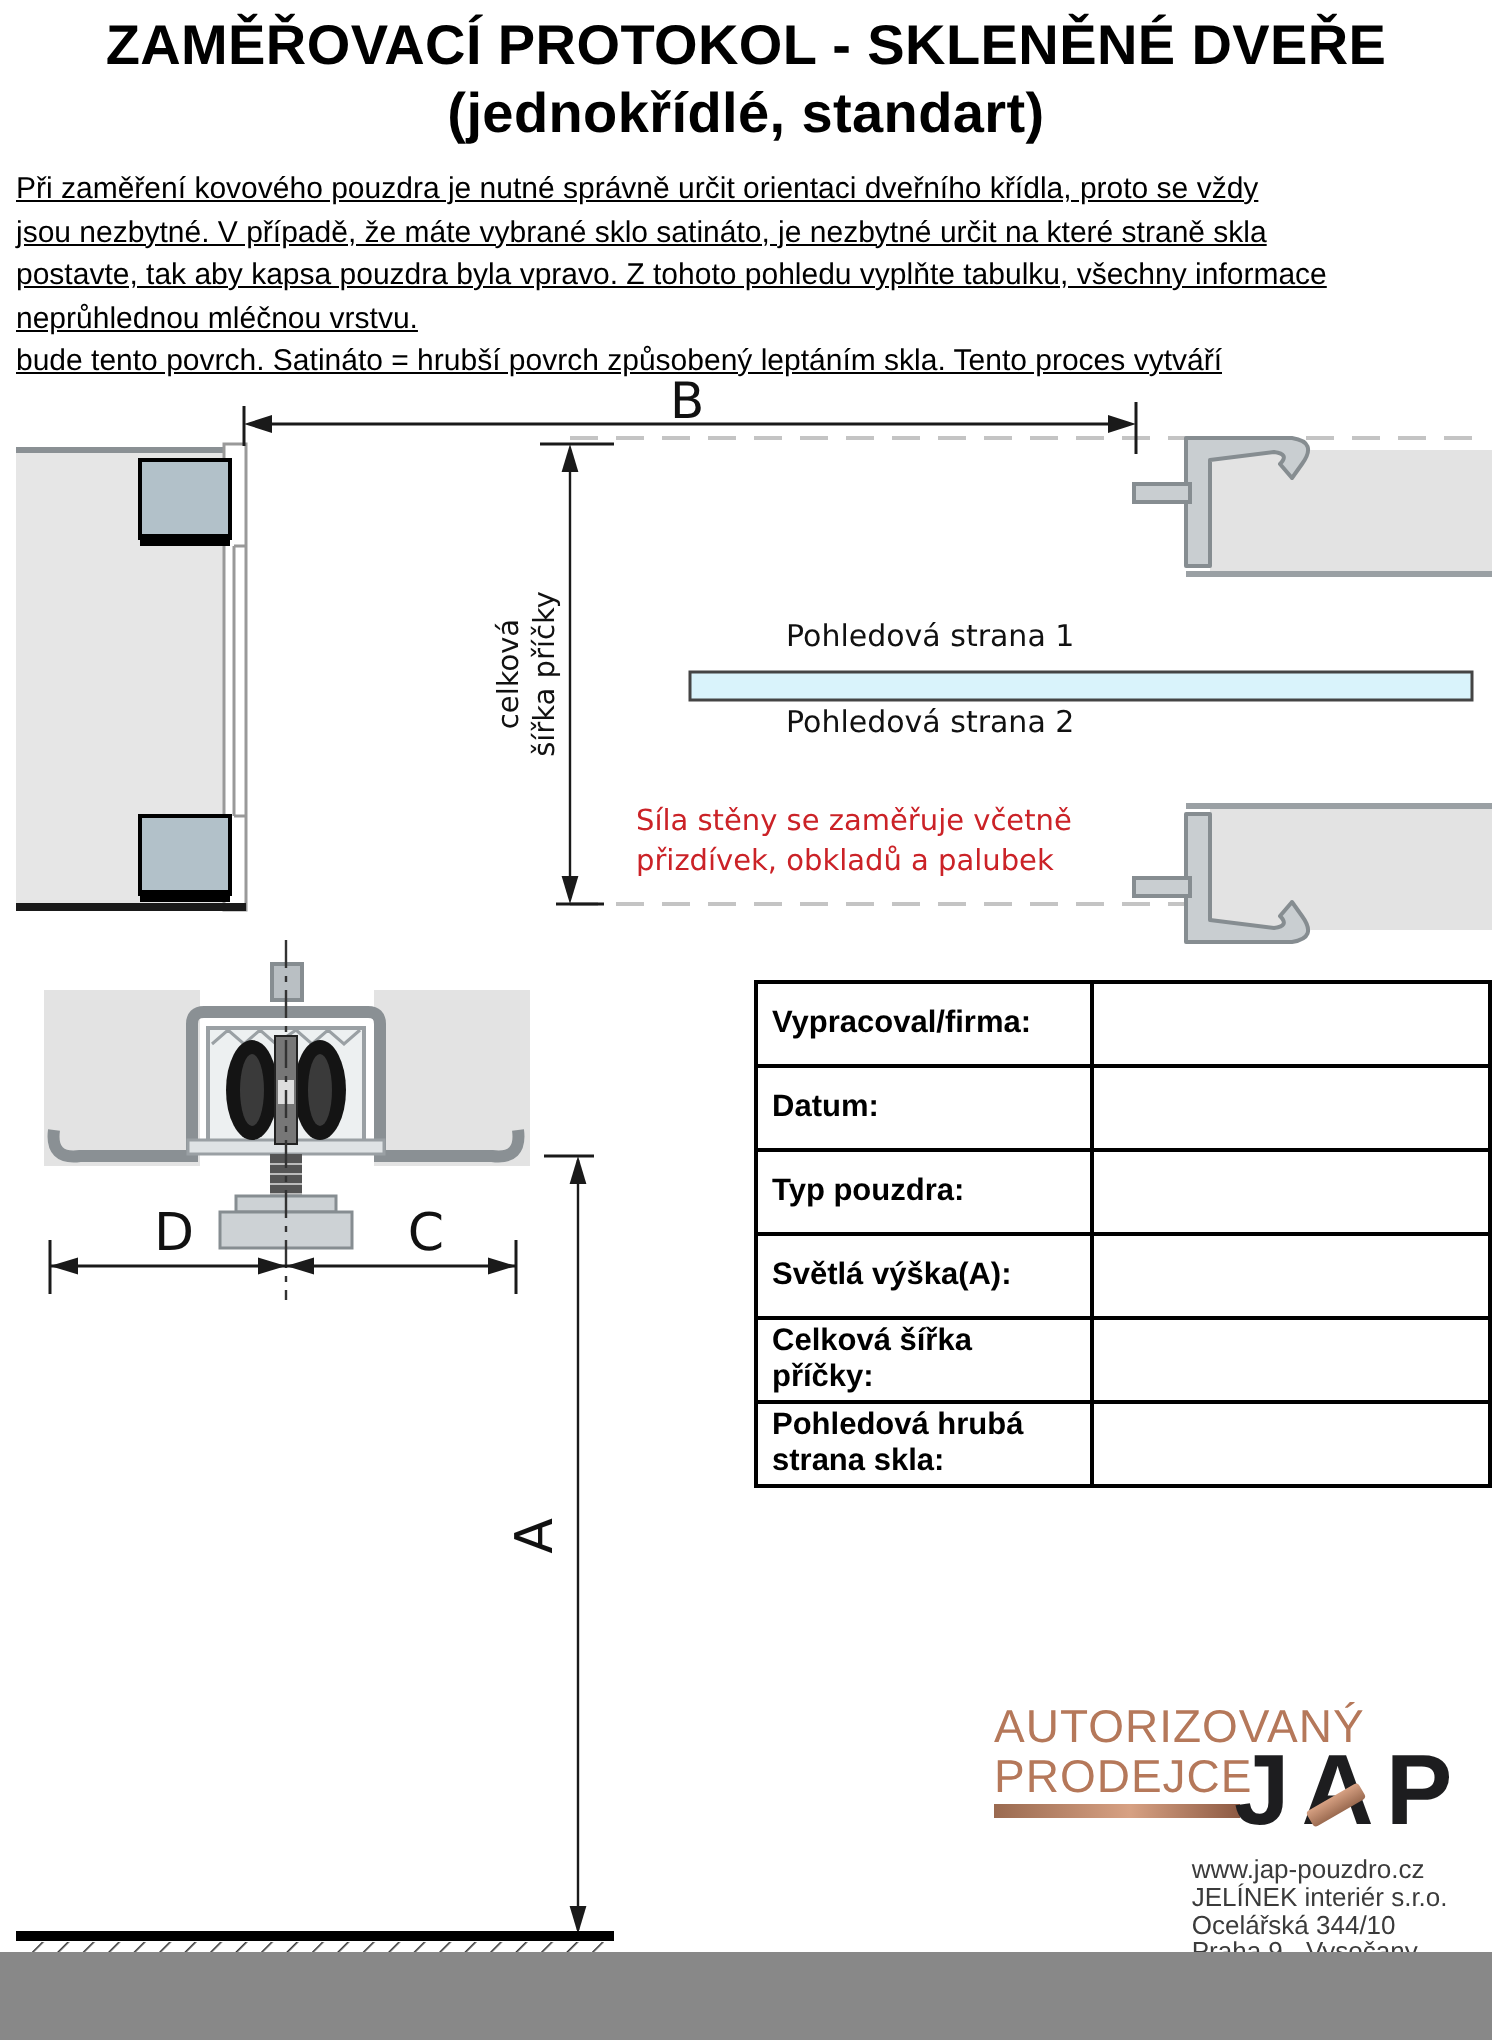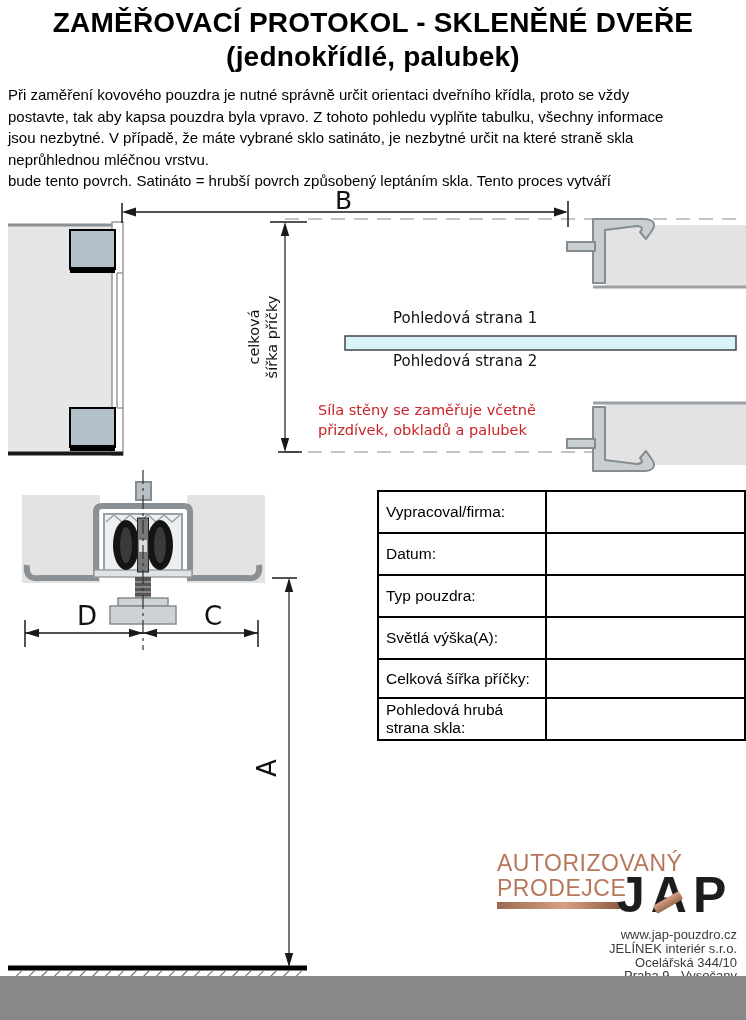--- a/index.html
+++ b/index.html
@@ -2,57 +2,57 @@
 <html><head>
 <meta charset="utf-8">
 <style>
   html,body{margin:0;padding:0;background:#888;}
   #page{position:relative;width:746px;height:976px;background:#fff;margin:0 auto;
         font-family:"Liberation Sans",sans-serif;color:#000;overflow:hidden;}
   .abs{position:absolute;}
   
   #title{left:0;top:6px;width:746px;text-align:center;font-weight:bold;font-size:28px;line-height:34px;letter-spacing:.2px;}
   
-  #intro{left:8px;top:84px;width:738px;font-size:15px;line-height:21.5px;}
+  #intro{left:8px;top:84px;width:738px;font-size:15px;line-height:21.5px;text-decoration:underline;}
   #intro div{white-space:nowrap;}
   
   #bok{left:0;top:737px;width:300px;text-align:center;font-family:"DejaVu Sans","Liberation Sans",sans-serif;}
   #bok .t1{font-size:32px;line-height:38px;letter-spacing:1px;}
   #bok .t2{font-size:17px;line-height:20px;white-space:nowrap;}
   #bok .note{margin-top:12px;font-size:17px;line-height:20.5px;}
   #bok .note div{white-space:nowrap;}
   
   #formtbl{left:377px;top:490px;border-collapse:collapse;}
   #formtbl td{border:2px solid #000;vertical-align:middle;}
-  #formtbl td.lbl{width:155px;font-weight:normal;font-size:15.5px;line-height:18px;padding:2px 4px 2px 7px;}
+  #formtbl td.lbl{width:155px;font-weight:bold;font-size:15.5px;line-height:18px;padding:2px 4px 2px 7px;}
   #formtbl td.val{width:196px;}
   #formtbl tr.h40 td{height:36px;}
   #formtbl tr.h37 td{height:33px;}
   
   #dealer{left:497px;top:851px;font-weight:normal;font-size:23px;line-height:25px;color:#b5785a;letter-spacing:.5px;}
   #dealerbar{left:497px;top:902px;width:123px;height:7px;background:linear-gradient(to right,#9a6a50,#d7a183 55%,#8d5a43);}
   #japlogo{left:617px;top:866px;font-size:50px;font-weight:bold;letter-spacing:6px;color:#1d1d1f;font-family:"Liberation Sans",sans-serif;}
   #japslash{left:653px;top:898px;width:30px;height:9px;background:linear-gradient(#d7a183,#9a6a50);transform:rotate(-30deg);border-radius:2px;}
-  #contact{right:9px;top:928px;text-align:right;font-size:13px;line-height:13.8px;color:#3b3b3b;}
+  #contact{right:9px;top:928px;text-align:left;font-size:13px;line-height:13.8px;color:#3b3b3b;}
   svg text{font-family:"DejaVu Sans","Liberation Sans",sans-serif;}
 </style>
 </head>
 <body>
 
 <div id="page">
 
   <div class="abs" id="title">
     <div>ZAMĚŘOVACÍ PROTOKOL - SKLENĚNÉ DVEŘE</div>
-    <div>(jednokřídlé, palubek)</div>
+    <div>(jednokřídlé, standart)</div>
   </div>
 
   <div class="abs" id="intro">
     <div>Při zaměření kovového pouzdra je nutné správně určit orientaci dveřního křídla, proto se vždy</div>
+    <div>jsou nezbytné. V případě, že máte vybrané sklo satináto, je nezbytné určit na které straně skla</div>
     <div>postavte, tak aby kapsa pouzdra byla vpravo. Z tohoto pohledu vyplňte tabulku, všechny informace</div>
-    <div>jsou nezbytné. V případě, že máte vybrané sklo satináto, je nezbytné určit na které straně skla</div>
     <div>neprůhlednou mléčnou vrstvu.</div>
     <div>bude tento povrch. Satináto = hrubší povrch způsobený leptáním skla. Tento proces vytváří</div>
   </div>
 
   <svg class="abs" style="left:0;top:185px" width="746" height="295" viewBox="0 0 746 295">
 
     <line x1="285" y1="34" x2="740" y2="34" stroke="#c4c4c4" stroke-width="2" stroke-dasharray="14,9"></line>
     <line x1="285" y1="267" x2="740" y2="267" stroke="#c4c4c4" stroke-width="2" stroke-dasharray="14,9"></line>
 
     <g>

